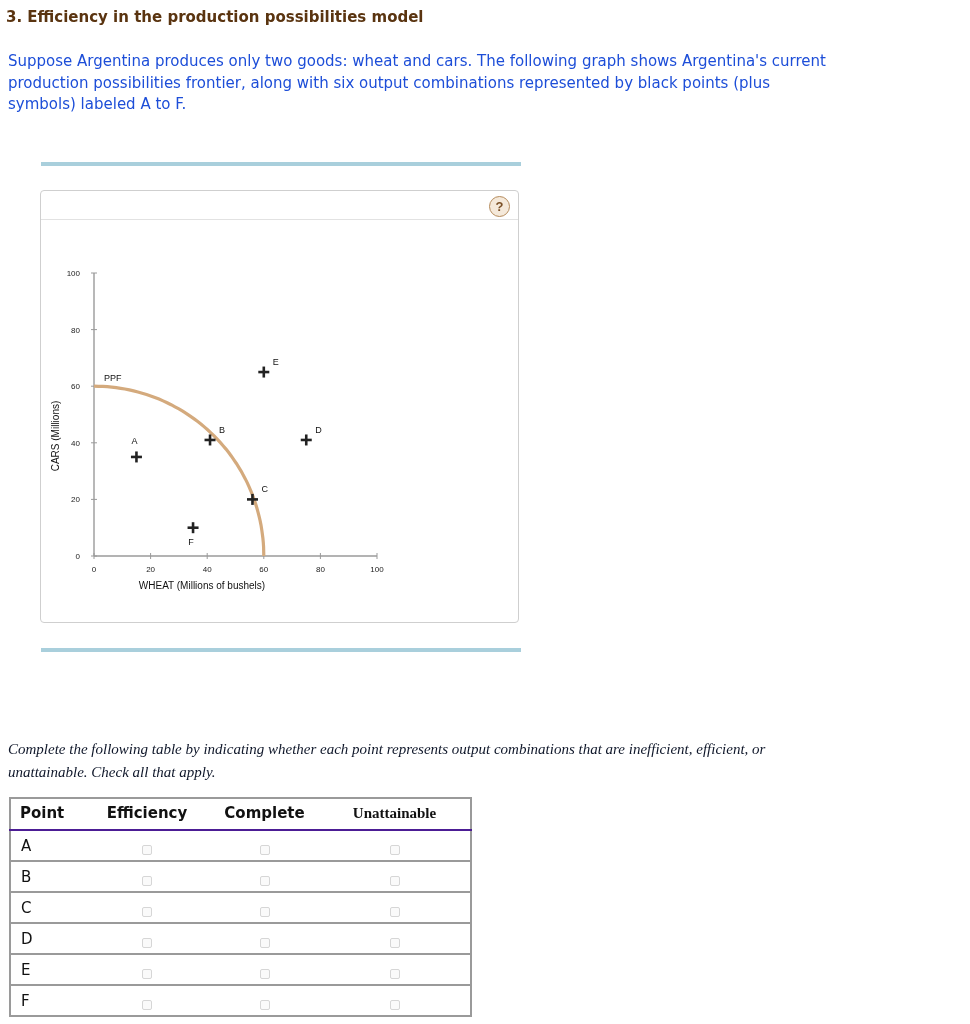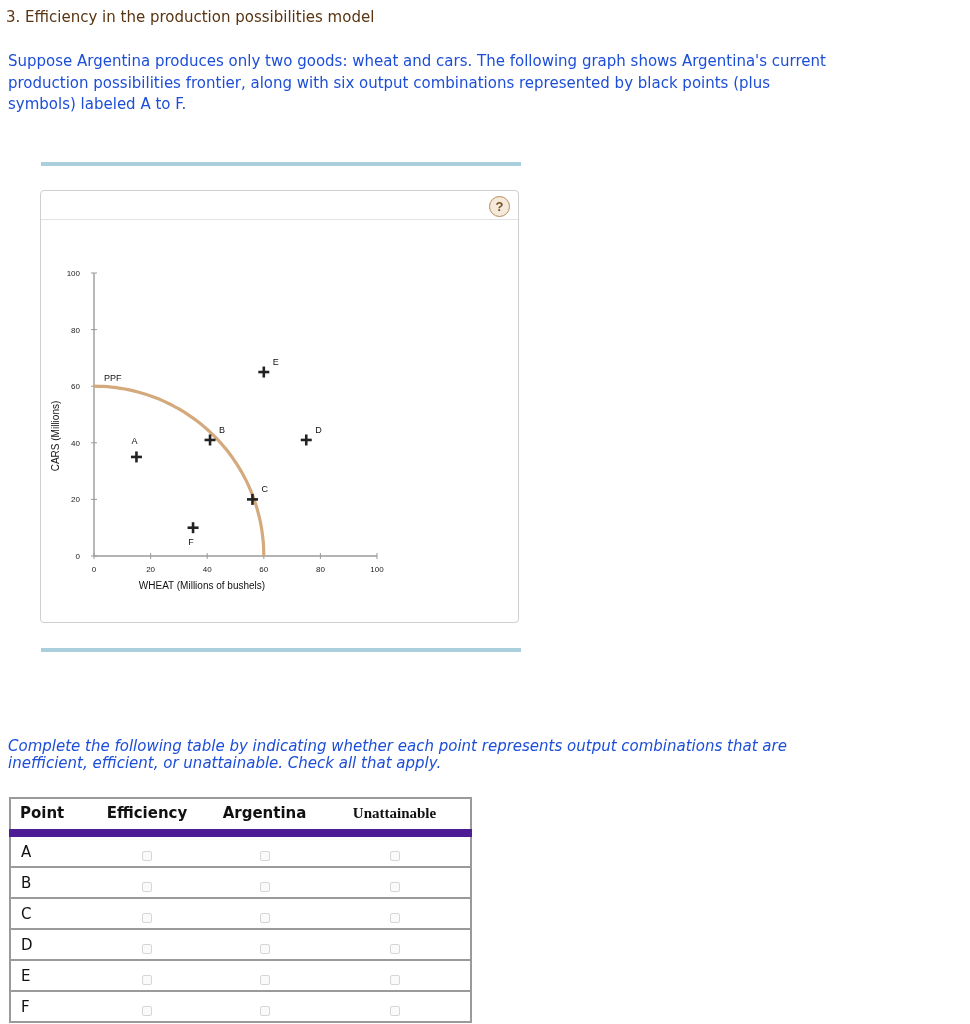--- a/index.html
+++ b/index.html
@@ -1,39 +1,39 @@
 <!DOCTYPE html>
 <html><head>
 <meta charset="utf-8">
 <style>
   html, body { margin: 0; padding: 0; background: #ffffff; }
   body { width: 970px; height: 1024px; position: relative; overflow: hidden;
          font-family: "DejaVu Sans", sans-serif; color: #111; }
-  .title { position: absolute; left: 6px; top: 8px; font-size: 15px; font-weight: normal;
+  .title { position: absolute; left: 6px; top: 8px; font-size: 15px; font-weight: bold;
            color: #5a3410; letter-spacing: 0px; }
   .intro { position: absolute; left: 8px; top: 51px; width: 820px; font-size: 15px;
            line-height: 21.5px; color: #1d4ed8; }
   .rule { position: absolute; left: 41px; width: 480px; height: 4px; background: #a9cfdc; }
   .graph-frame { position: absolute; left: 40px; top: 190px; width: 479px; height: 433px;
                  border: 1.5px solid #cfcfcf; border-radius: 4px; background: #fff; box-sizing: border-box; }
   .graph-head { position: absolute; left: 0; top: 0; right: 0; height: 28px; border-bottom: 1.5px solid #e2e2e2; }
   .help { position: absolute; right: 8px; top: 5px; width: 19px; height: 19px; border-radius: 50%;
           border: 1.5px solid #b58b5c; background: #f5e9da; color: #7a4f25; font-size: 13px;
           line-height: 19px; text-align: center; font-weight: bold; cursor: pointer;
           font-family: "Liberation Sans", sans-serif; }
   svg.chart { position: absolute; left: 0; top: 0; }
   .tick-lbl { font-family: "Liberation Sans", sans-serif; font-size: 8px; fill: #222; }
   .axis-title { font-family: "Liberation Sans", sans-serif; font-size: 10px; fill: #111; }
   .pt-lbl { font-family: "Liberation Sans", sans-serif; font-size: 9px; fill: #111; }
   .instr { position: absolute; left: 8px; top: 738px; width: 820px; font-size: 15px;
-           line-height: 17px; font-style: italic; color: #1d4ed8; }
+           line-height: 23px; font-style: italic; color: #0f172a; font-family: Liberation Serif, serif; }
   table.answer { position: absolute; left: 9px; top: 797px; border-collapse: collapse;
                  font-size: 15px; }
   table.answer th { font-weight: bold; padding: 2px 8px 4px 8px; height: 24px; text-align: center;
-                    border-bottom: 8px solid #4c1d95; white-space: nowrap; }
+                    border-bottom: 2px solid #4c1d95; white-space: nowrap; }
   table.answer th:first-child { text-align: left; padding-left: 9px; }
   table.answer td { height: 29px; border-top: 2px solid #9a9a9a; text-align: center; padding: 0; }
   table.answer td:first-child { text-align: left; padding-left: 10px; }
   table.answer { border: 2px solid #9a9a9a; }
   .cb { display: inline-block; width: 8px; height: 8px; border: 1px solid #d6d6d6; border-radius: 2px;
         background: #fafafa; vertical-align: middle; margin-top: 8px; cursor: pointer; }
   .col-point { width: 56px; }
   .col-ineff { width: 110px; }
   .col-eff { width: 93px; }
   .col-unatt { width: 135px; font-family: Liberation Serif, serif; }
@@ -123,21 +123,21 @@
 
 <div class="rule" style="top:648px;"></div>
 
 <div class="instr">Complete the following table by indicating whether each point represents output combinations that are inefficient, efficient, or unattainable. Check all that apply.</div>
 
 <table class="answer">
   <thead>
     <tr>
       <th class="col-point">Point</th>
       <th class="col-ineff">Efficiency</th>
-      <th class="col-eff">Argentina</th>
+      <th class="col-eff">Complete</th>
       <th class="col-unatt">Unattainable</th>
     </tr>
   </thead>
   <tbody id="tbody">
       <tr>
         <td>A</td>
         <td><span class="cb"></span></td>
         <td><span class="cb"></span></td>
         <td><span class="cb"></span></td>
       </tr>

